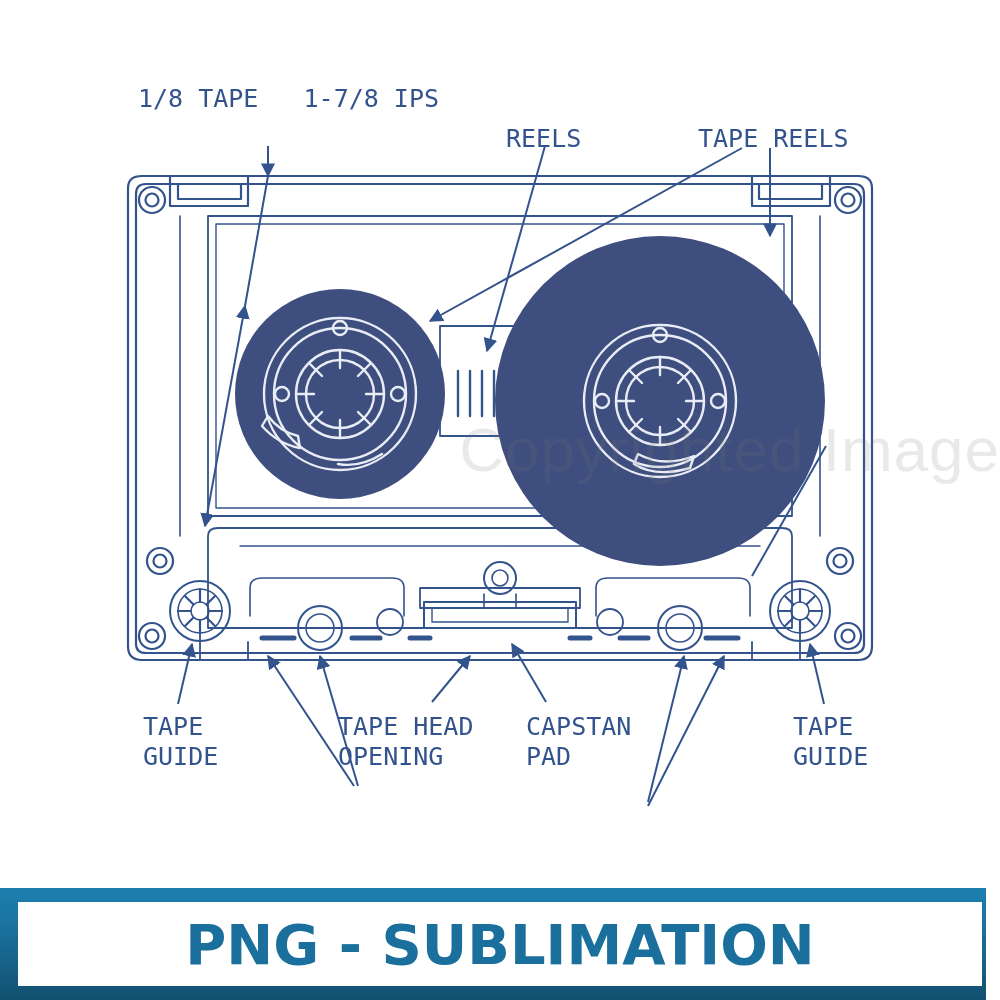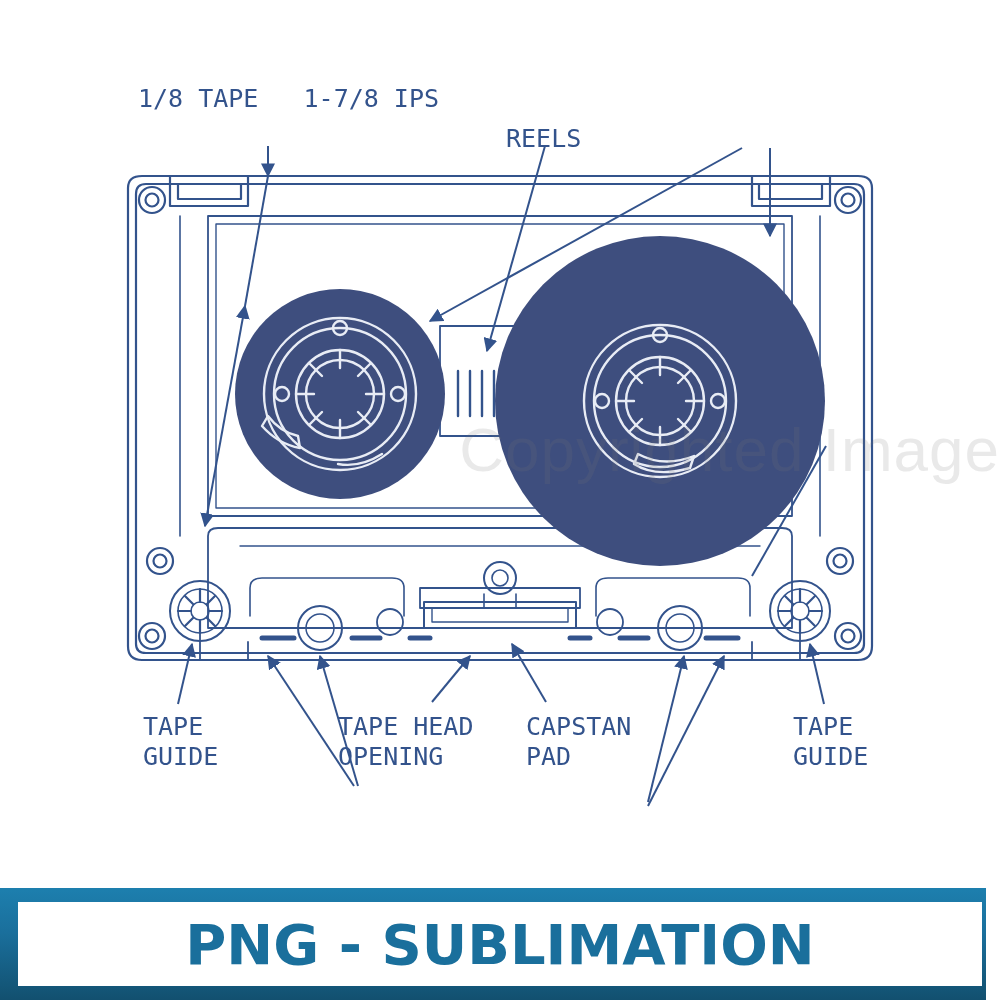--- a/index.html
+++ b/index.html
@@ -249,20 +249,21 @@
 
       <path d="M354 770 L268 640" marker-end="url(#arrow)"></path>
       <path d="M358 770 L320 640" marker-end="url(#arrow)"></path>
       <path d="M648 790 L724 640" marker-end="url(#arrow)"></path>
       <path d="M648 786 L684 640" marker-end="url(#arrow)"></path>
     </g>
   </svg>
 
   <div class="label" style="left:138px; top:68px;">1/8 TAPE   1-7/8 IPS</div>
   <div class="label" style="left:506px; top:108px;">REELS</div>
+  <div class="label" style="left:698px; top:108px;">TAPE REELS</div>
 
   <div class="label" style="left:143px; top:696px;">TAPE
 GUIDE</div>
   <div class="label" style="left:338px; top:696px;">TAPE HEAD
 OPENING</div>
   <div class="label" style="left:526px; top:696px;">CAPSTAN
 PAD</div>
   <div class="label" style="left:793px; top:696px;">TAPE
 GUIDE</div>
 

